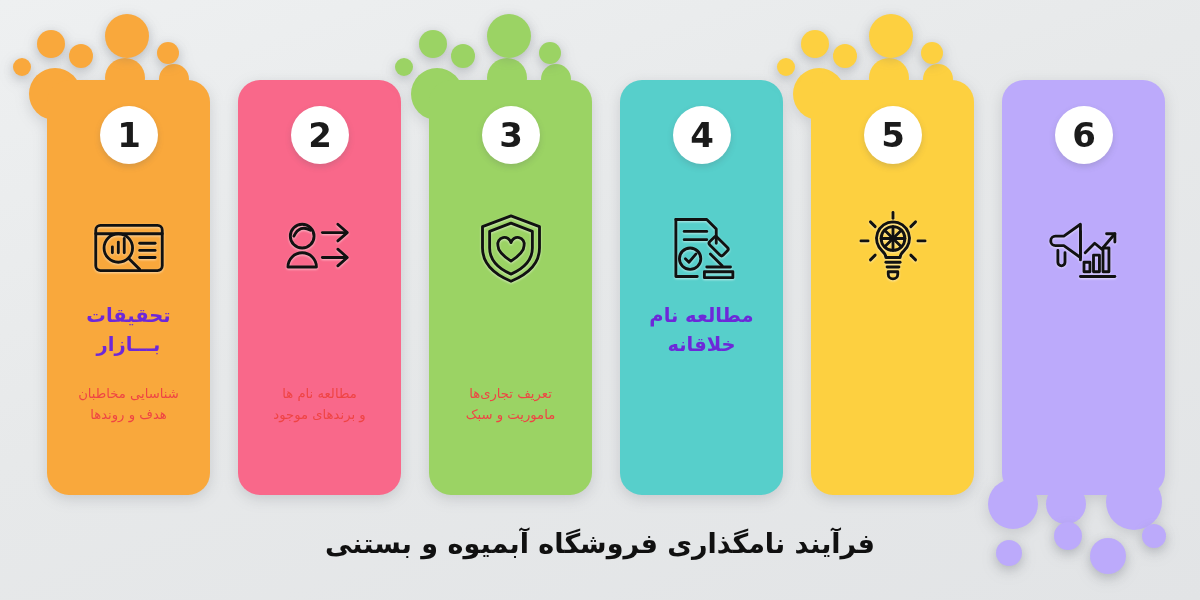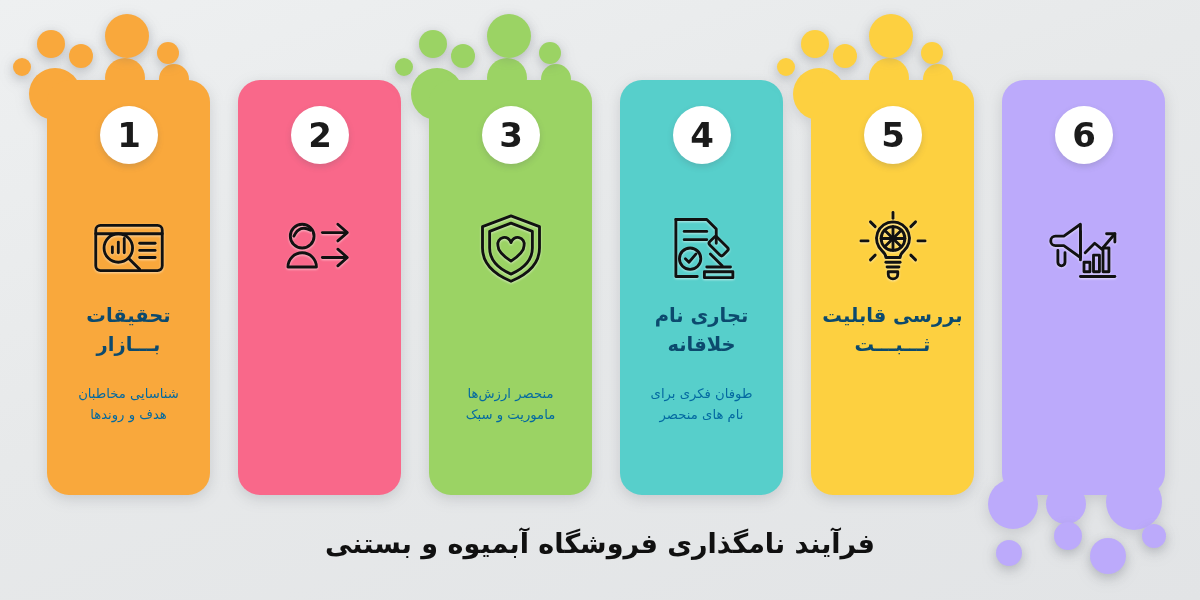--- a/index.html
+++ b/index.html
@@ -72,32 +72,32 @@
   }
 
   
   .card-title {
     position:absolute;
     top:222px; left:6px; right:6px;
     text-align:center;
     font-size:19.5px;
     font-weight:700;
     line-height:1.48;
-    color:#0c4a6e;
+    color:#6d28d9;
     z-index:4;
     white-space:pre-line;
   }
   .card-sub {
     position:absolute;
     top:303px; left:8px; right:8px;
     text-align:center;
     font-size:13.2px;
     font-weight:400;
     line-height:1.62;
-    color:#0369a1;
+    color:#ef4444;
     z-index:4;
     white-space:pre-line;
   }
 
   
   .footer-title {
     position:absolute;
     left:0; right:0; top:528px;
     text-align:center;
     font-size:27px;
@@ -151,20 +151,22 @@
         <svg viewBox="0 0 64 64" fill="none" stroke="#111111" stroke-width="2.4" stroke-linecap="round" stroke-linejoin="round">
           <circle cx="17" cy="22" r="10"></circle>
          <path d="M10 22 q5 -10 14 -5"></path>
          <path d="M5 48 a12 12 0 0 1 24 0 z"></path>
          <line x1="34" y1="19" x2="54" y2="19"></line>
          <polyline points="47,12 55,19 47,26"></polyline>
          <line x1="34" y1="40" x2="54" y2="40"></line>
          <polyline points="47,33 55,40 47,47"></polyline>
         </svg>
       </div>
+      <div class="card-sub">مطالعه نام ها
+و برندهای موجود</div>
     </div>
     <div class="card" style="--c: #9BD364; left: 429px;">
       <div class="bub" style="--c: #9BD364; left: -18px; top: -12px; width: 52px; height: 52px;"></div>
       <div class="bub" style="--c: #9BD364; left: 58px; top: -22px; width: 40px; height: 40px;"></div>
       <div class="bub" style="--c: #9BD364; left: 112px; top: -16px; width: 30px; height: 30px;"></div>
       <div class="bub free" style="--c: #9BD364; left: 58px; top: -66px; width: 44px; height: 44px;"></div>
       <div class="bub free" style="--c: #9BD364; left: -10px; top: -50px; width: 28px; height: 28px;"></div>
       <div class="bub free" style="--c: #9BD364; left: 22px; top: -36px; width: 24px; height: 24px;"></div>
       <div class="bub free" style="--c: #9BD364; left: 110px; top: -38px; width: 22px; height: 22px;"></div>
       <div class="bub free" style="--c: #9BD364; left: -34px; top: -22px; width: 18px; height: 18px;"></div>
@@ -172,21 +174,21 @@
       <div class="num-badge">
         <span>3</span>
       </div>
       <div class="icon-wrap">
         <svg viewBox="0 0 64 64" fill="none" stroke="#111111" stroke-width="2.4" stroke-linecap="round" stroke-linejoin="round">
           <path d="M32 5 L56 14 v18 c0 14 -12 23 -24 28 C20 55 8 46 8 32 V14 z"></path>
          <path d="M32 11 L50 18 v14 c0 11 -9 18 -18 22 C23 50 14 43 14 32 V18 z"></path>
          <path d="M32 43 c-6 -4 -11 -8 -11 -13 a5.6 5.6 0 0 1 11 -2.5 a5.6 5.6 0 0 1 11 2.5 c0 5 -5 9 -11 13 z"></path>
         </svg>
       </div>
-      <div class="card-sub">منحصر ارزش‌ها
+      <div class="card-sub">تعریف تجاری‌ها
 ماموریت و سبک</div>
     </div>
     <div class="card" style="--c: #57CFCB; left: 620px;">
       <div class="card-body"></div>
       <div class="num-badge">
         <span>4</span>
       </div>
       <div class="icon-wrap">
         <svg viewBox="0 0 64 64" fill="none" stroke="#111111" stroke-width="2.4" stroke-linecap="round" stroke-linejoin="round">
           <path d="M10 8 h26 l8 8 v12"></path>
@@ -194,24 +196,22 @@
          <line x1="17" y1="18" x2="36" y2="18"></line>
          <line x1="17" y1="25" x2="36" y2="25"></line>
          <circle cx="22" cy="41" r="9"></circle>
          <polyline points="18,41 21,44 27,37"></polyline>
          <rect x="38" y="26" width="16" height="9" rx="2" transform="rotate(45 46 30.5)"></rect>
          <line x1="39" y1="37" x2="49" y2="47"></line>
          <path d="M34 52 h24 v5 h-24 z"></path>
          <line x1="36" y1="48" x2="56" y2="48"></line>
         </svg>
       </div>
-      <div class="card-title">تجاری نام
+      <div class="card-title">مطالعه نام
 خلاقانه</div>
-      <div class="card-sub">طوفان فکری برای
-نام های منحصر</div>
     </div>
     <div class="card" style="--c: #FDD040; left: 811px;">
       <div class="bub" style="--c: #FDD040; left: -18px; top: -12px; width: 52px; height: 52px;"></div>
       <div class="bub" style="--c: #FDD040; left: 58px; top: -22px; width: 40px; height: 40px;"></div>
       <div class="bub" style="--c: #FDD040; left: 112px; top: -16px; width: 30px; height: 30px;"></div>
       <div class="bub free" style="--c: #FDD040; left: 58px; top: -66px; width: 44px; height: 44px;"></div>
       <div class="bub free" style="--c: #FDD040; left: -10px; top: -50px; width: 28px; height: 28px;"></div>
       <div class="bub free" style="--c: #FDD040; left: 22px; top: -36px; width: 24px; height: 24px;"></div>
       <div class="bub free" style="--c: #FDD040; left: 110px; top: -38px; width: 22px; height: 22px;"></div>
       <div class="bub free" style="--c: #FDD040; left: -34px; top: -22px; width: 18px; height: 18px;"></div>
@@ -232,22 +232,20 @@
          <path d="M28 52 h8 v2 a4 4 0 0 1 -8 0 z"></path>
          <line x1="32" y1="2" x2="32" y2="7"></line>
          <line x1="13" y1="10" x2="17" y2="14"></line>
          <line x1="51" y1="10" x2="47" y2="14"></line>
          <line x1="5" y1="26" x2="11" y2="26"></line>
          <line x1="59" y1="26" x2="53" y2="26"></line>
          <line x1="13" y1="42" x2="17" y2="38"></line>
          <line x1="51" y1="42" x2="47" y2="38"></line>
         </svg>
       </div>
-      <div class="card-title">بررسی قابلیت
-ثـــبـــت</div>
     </div>
     <div class="card" style="--c: #BCAAFB; left: 1002px;">
       <div class="bub" style="--c: #BCAAFB; left: -14px; top: 399px; width: 50px; height: 50px;"></div>
       <div class="bub" style="--c: #BCAAFB; left: 44px; top: 404px; width: 40px; height: 40px;"></div>
       <div class="bub" style="--c: #BCAAFB; left: 104px; top: 394px; width: 56px; height: 56px;"></div>
       <div class="bub free" style="--c: #BCAAFB; left: 52px; top: 442px; width: 28px; height: 28px;"></div>
       <div class="bub free" style="--c: #BCAAFB; left: 88px; top: 458px; width: 36px; height: 36px;"></div>
       <div class="bub free" style="--c: #BCAAFB; left: -6px; top: 460px; width: 26px; height: 26px;"></div>
       <div class="bub free" style="--c: #BCAAFB; left: 140px; top: 444px; width: 24px; height: 24px;"></div>
       <div class="card-body"></div>

